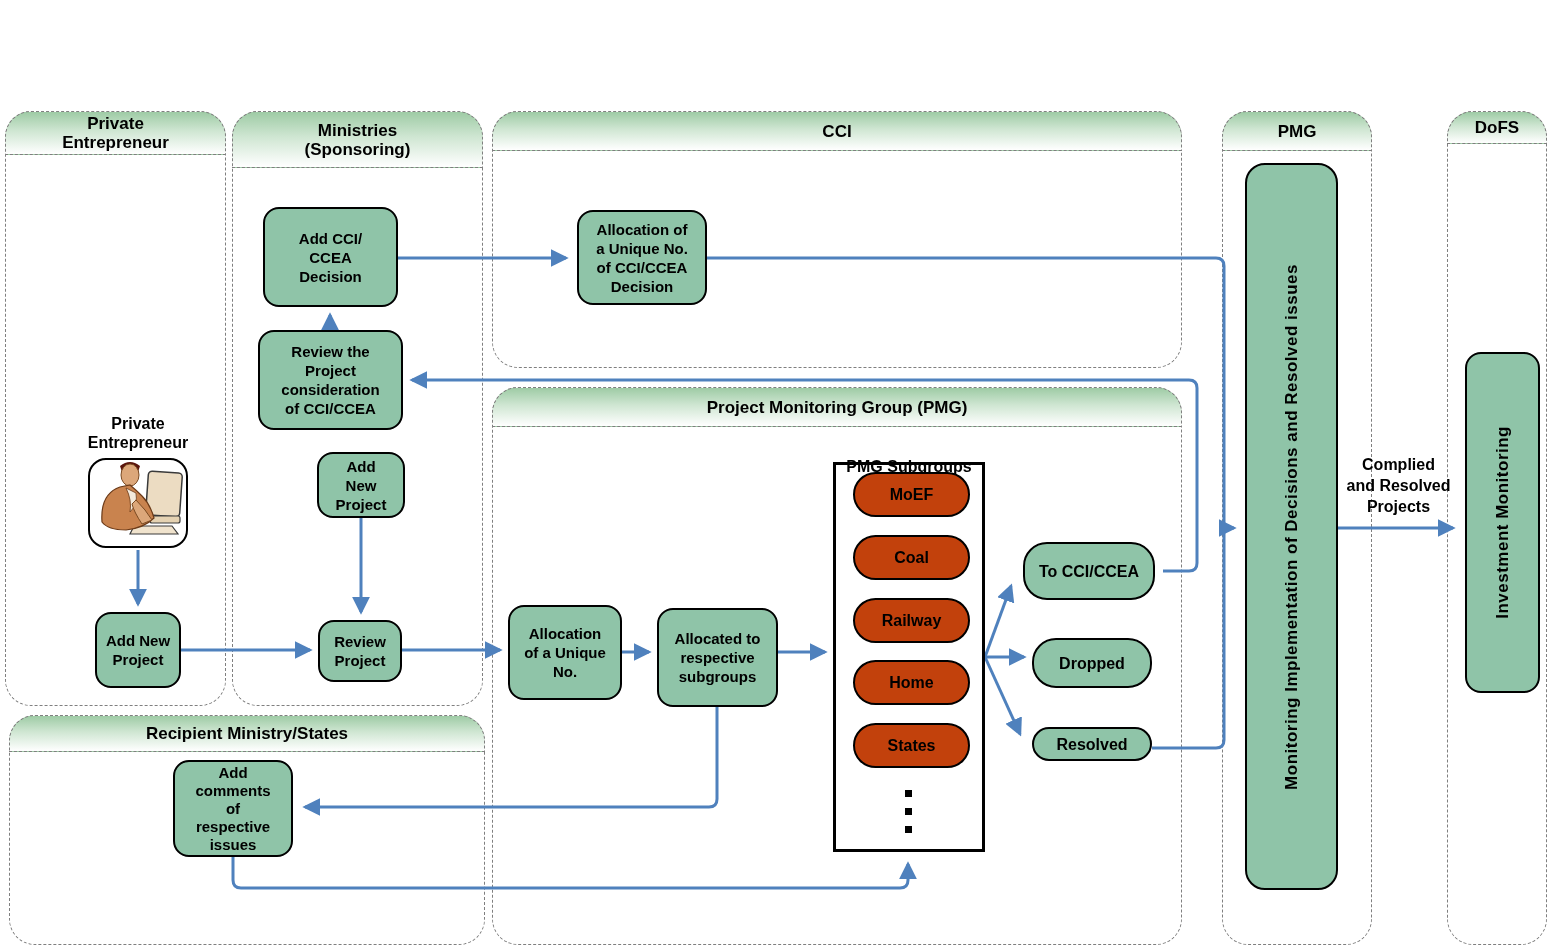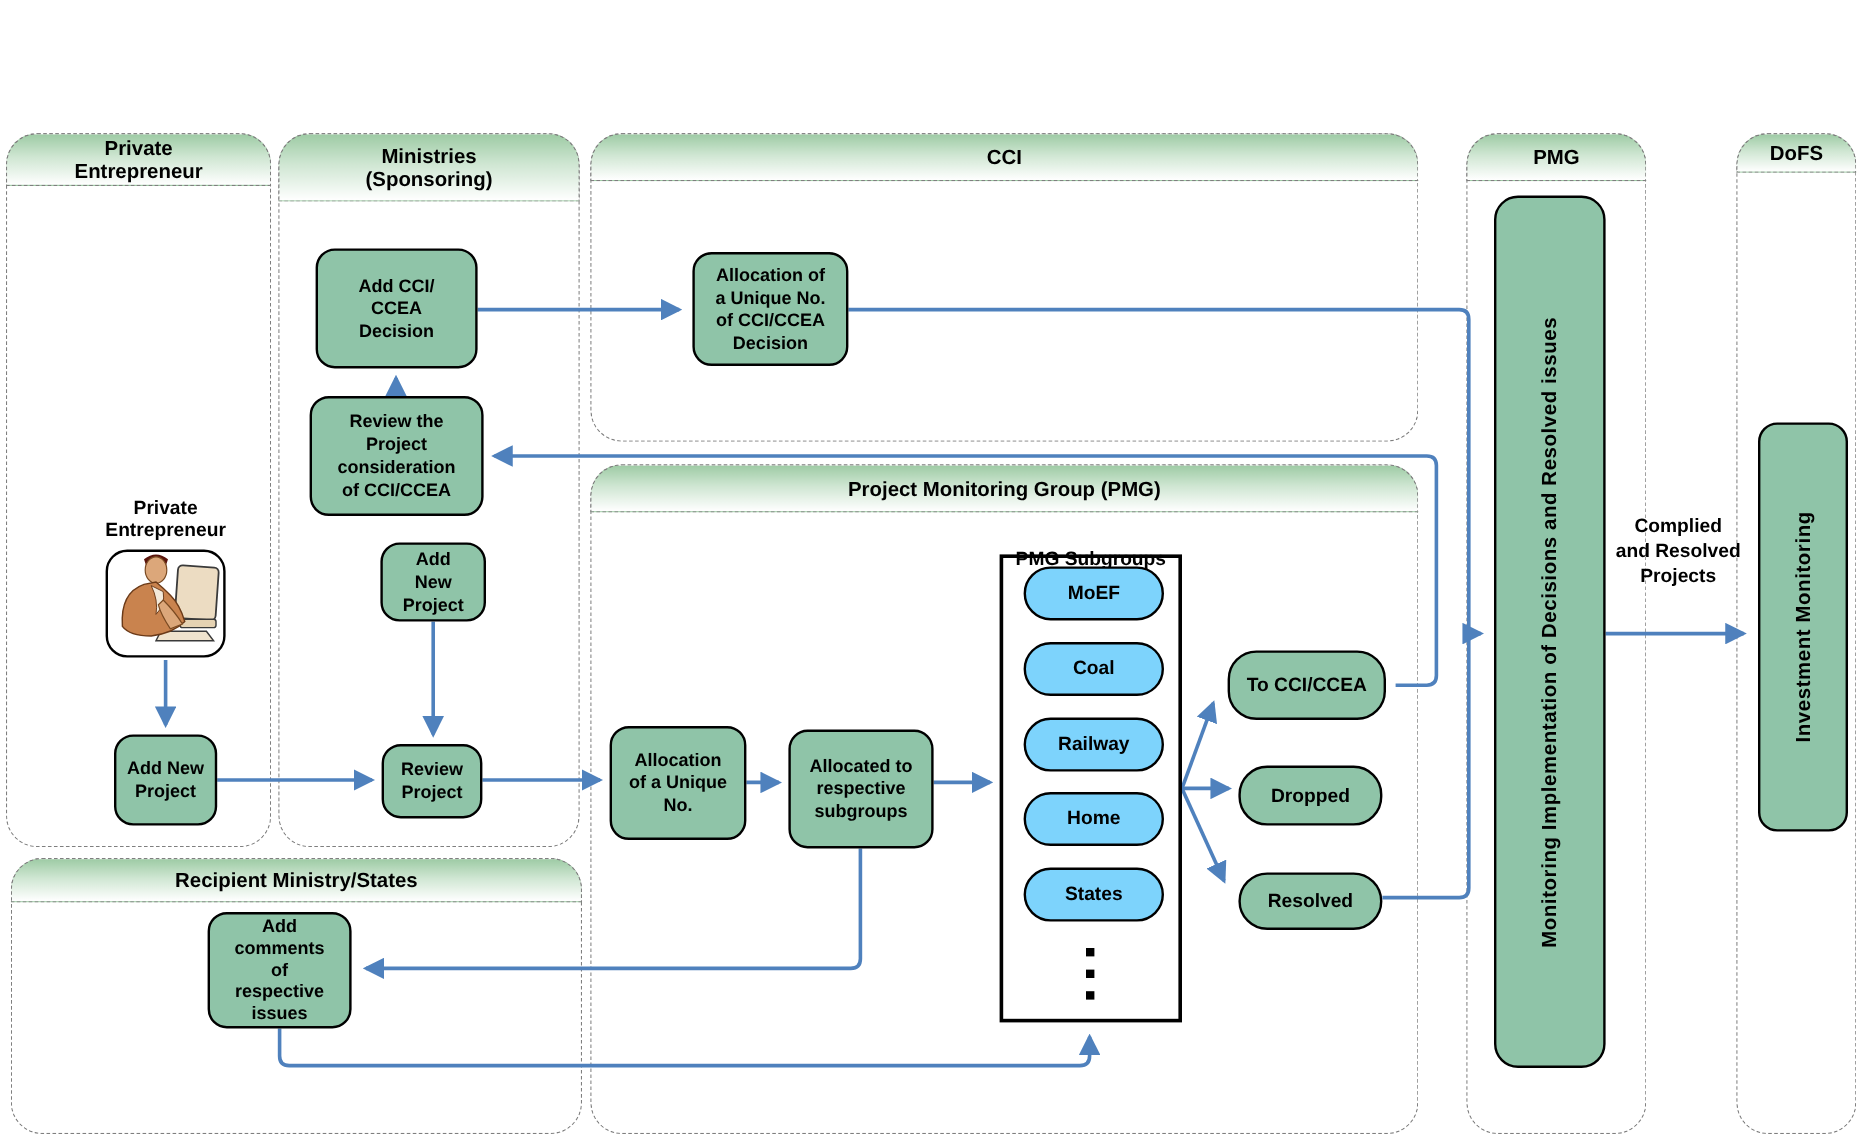--- a/index.html
+++ b/index.html
@@ -36,32 +36,32 @@
     writing-mode:vertical-rl;transform:rotate(180deg);
     font-weight:bold;font-size:17px;letter-spacing:.5px;white-space:nowrap;
   }
   
   .subgroups-box{
     position:absolute;left:833px;top:462px;width:152px;height:390px;
     background:#fff;border:3px solid #000;z-index:3;box-sizing:border-box;
   }
   .pill{
     position:absolute;left:853px;width:117px;height:45px;border-radius:23px;
-    background:#7dd3fc;border:2.5px solid #000;display:flex;align-items:center;
+    background:#c2410c;border:2.5px solid #000;display:flex;align-items:center;
     justify-content:center;font-weight:bold;font-size:16px;z-index:4;box-sizing:border-box;
   }
   .dot{position:absolute;left:905px;width:7px;height:7px;background:#000;z-index:4;}
   
   .free-label{
     position:absolute;font-weight:bold;text-align:center;white-space:pre-line;z-index:4;
   }
   #title{left:480px;top:8px;width:700px;font-size:34px;}
   #private-caption{left:58px;top:414px;width:160px;font-size:16px;line-height:19px;}
   #pmg-subgroups-label{left:803px;top:432px;width:212px;font-size:16px;margin-top:26px;}
-  #complied-label{left:1330px;top:428px;width:137px;font-size:16px;line-height:21px;}
+  #complied-label{left:1330px;top:454px;width:137px;font-size:16px;line-height:21px;}
   
   #clipart{
     position:absolute;left:88px;top:458px;width:100px;height:90px;background:#fff;
     border:2.5px solid #000;border-radius:18px;z-index:4;box-sizing:border-box;overflow:hidden;
   }
   
   #wires{position:absolute;left:0;top:0;width:1550px;height:951px;z-index:3;pointer-events:none;}
 </style>
 </head>
 <body>
@@ -155,21 +155,21 @@
 No.</div>
 
   <div class="node" style="left:657px;top:608px;width:121px;height:99px;">Allocated to
 respective
 subgroups</div>
 
   <div class="node capsule" style="left:1023px;top:542px;width:132px;height:58px;">To CCI/CCEA</div>
 
   <div class="node capsule" style="left:1032px;top:638px;width:120px;height:50px;">Dropped</div>
 
-  <div class="node capsule" style="left:1032px;top:727px;width:120px;height:48px;">Resolved</div>
+  <div class="node capsule" style="left:1032px;top:727px;width:120px;height:34px;">Resolved</div>
 
   <div class="node" style="left:173px;top:760px;width:120px;height:97px;line-height:18px;">Add
 comments
 of
 respective
 issues</div>
 
   <div class="vbar" style="left:1245px;top:163px;width:93px;height:727px;">
     <span>Monitoring  Implementation of Decisions and  Resolved issues</span>
   </div>

